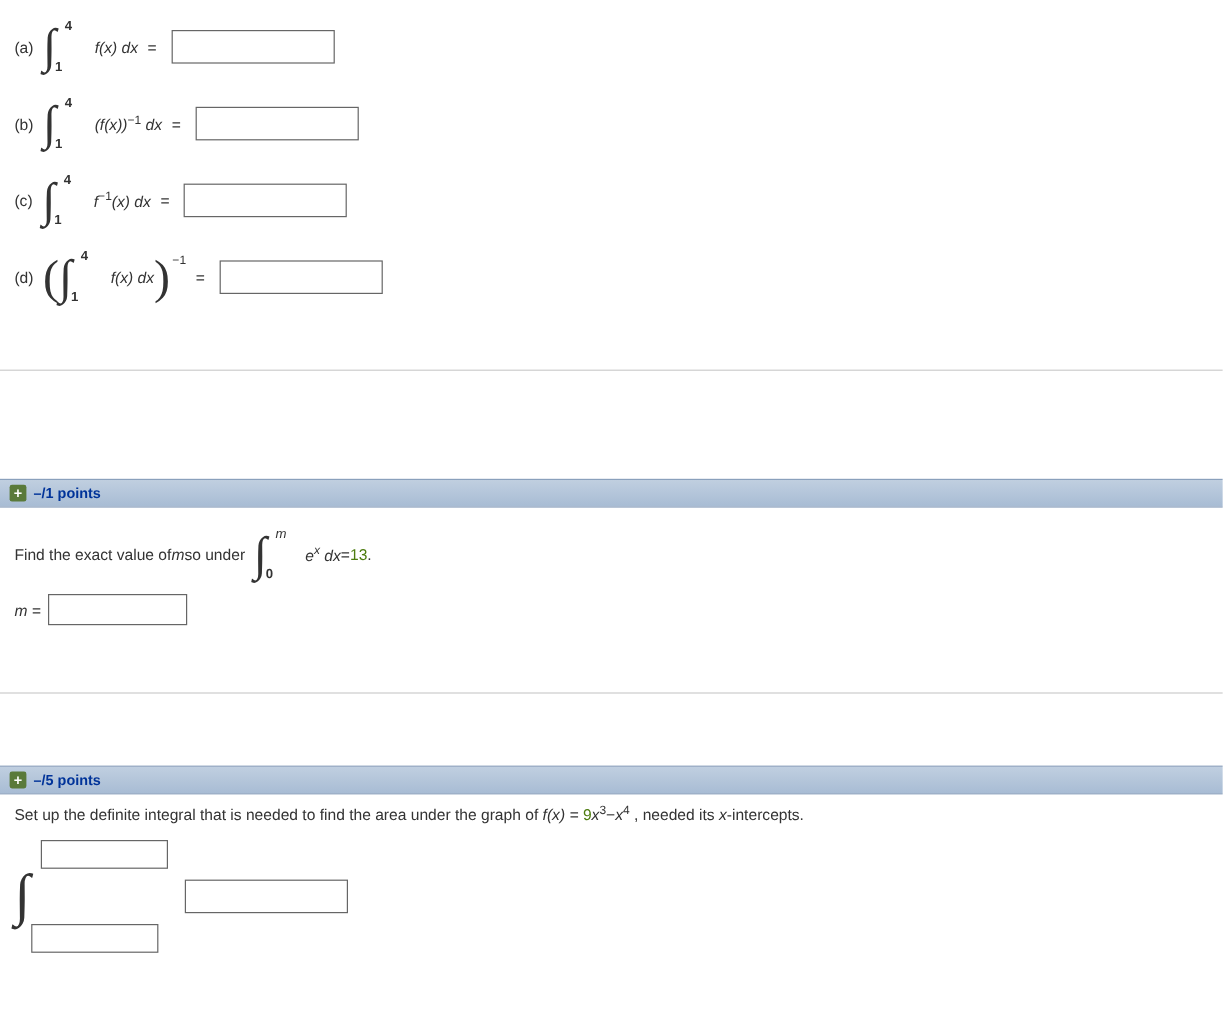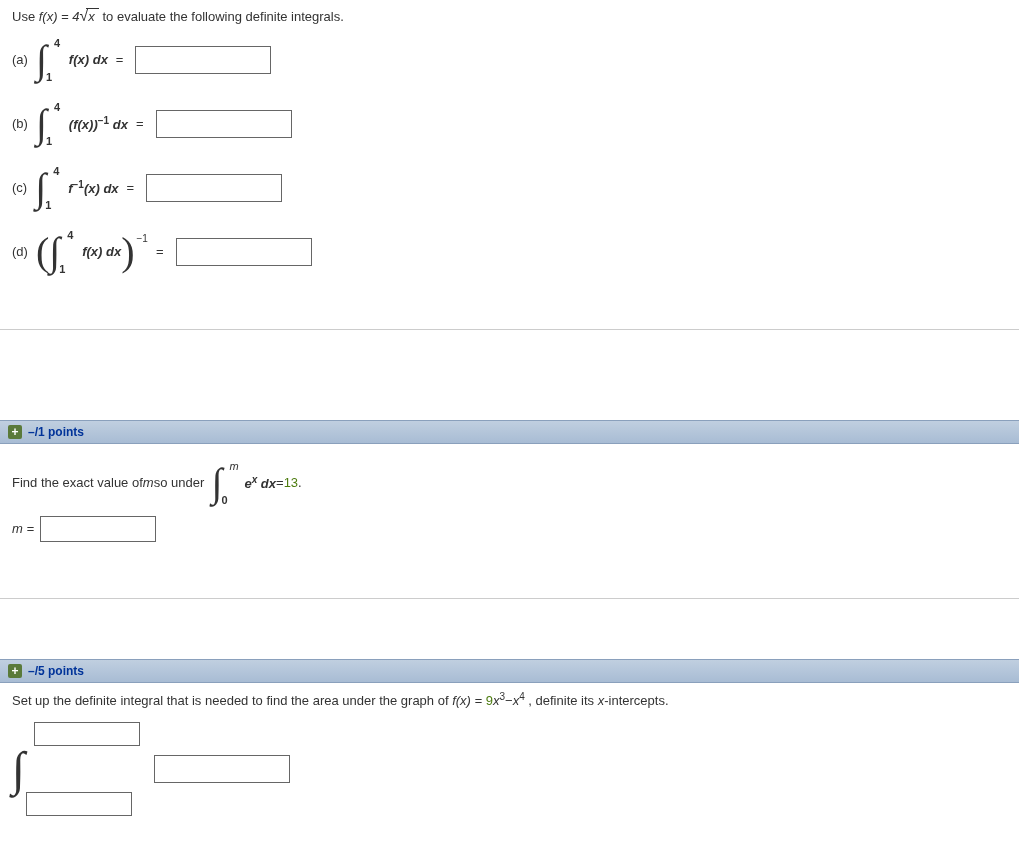--- a/index.html
+++ b/index.html
@@ -57,24 +57,23 @@
   }
   .int-upper-it {
     position: absolute;
     top: -2px;
     left: 18px;
     font-size: 11px;
     font-style: italic;
     font-family: Verdana, sans-serif;
   }
   .integrand {
-    margin-left: 22px;
+    margin-left: 32px;
     font-style: italic;
     font-family: Verdana, sans-serif;
-    font-weight: bold;
   }
   .nonitalic {
     font-style: normal;
   }
   input.answer-box {
     border: 1px solid #666;
     height: 22px;
     width: 130px;
     margin-left: 6px;
     padding: 2px;
@@ -184,28 +183,20 @@
     background:#fff;
   }
   .spacer-block {
     height: 90px;
   }
 </style>
 </head>
 <body>
 
 <div class="problem-block">
-  <div class="prompt-line">
-    <span>Use </span>
-    <span class="it">f(x) = 4</span><span class="sqrt">
-        <span class="sqrt-sym">√</span>
-        <span class="sqrt-arg">x</span>
-      </span>
-    <span>  to evaluate the following definite integrals.</span>
-  </div>
 
   <div class="part-row">
     <span class="part-label">(a)</span>
     <span class="integral">
       <span class="int-sign">∫</span>
       <span class="int-upper">4</span>
       <span class="int-lower">1</span>
     </span>
     <span class="integrand">f(x) dx</span>
     <span class="eq-sign">=</span>
@@ -294,21 +285,21 @@
 
 <div class="points-bar">
   <span class="plus-icon">+</span>
   <span class="points-text">–/5 points</span>
 </div>
 <div class="problem-block">
   <div class="prompt-line">
     <span>Set up the definite integral that is needed to find the area under the graph of  </span>
     <span class="it">f(x) = </span>
     <span class="rednum">9</span><span class="it">x</span><span class="sup">3</span><span>−</span><span class="it">x</span><span class="sup">4</span>
-    <span> , definite its </span><span class="it">x</span><span>-intercepts.</span>
+    <span> , needed its </span><span class="it">x</span><span>-intercepts.</span>
   </div>
   <div class="part-row">
     <span class="int-column">
       <input class="upper-box" style="">
       <span class="mid-row">
         <span class="integral" style="height:50px;">
           <span class="int-sign" style="font-size:48px;">∫</span>
         </span>
       </span>
       <input class="lower-box" style="">

